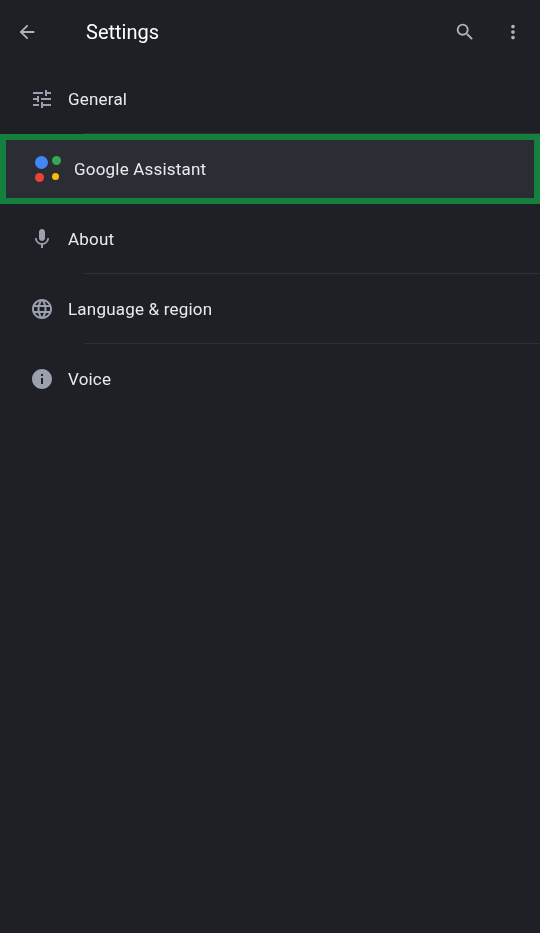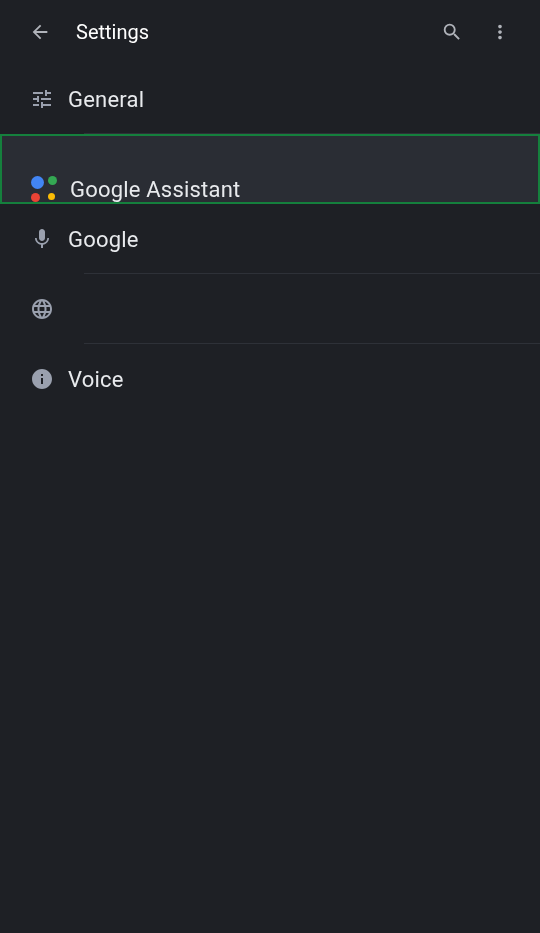--- a/index.html
+++ b/index.html
@@ -14,22 +14,23 @@
       background-color: #1e2025;
       font-family: 'Roboto', Arial, sans-serif;
       color: #ffffff;
       overflow: hidden;
     }
 
     .header {
       display: flex;
       align-items: center;
       height: 64px;
-      padding: 0 20px;
+      padding: 0 7px;
       background-color: #1e2025;
+      gap: 23px;
     }
 
     .header-back {
       width: 40px;
       height: 40px;
       display: flex;
       align-items: center;
       justify-content: center;
       cursor: pointer;
       color: #b0b3ba;
@@ -66,23 +67,22 @@
     .menu-item {
       display: flex;
       align-items: center;
       height: 70px;
       padding: 0 16px;
       cursor: pointer;
       position: relative;
     }
 
     .menu-item.active {
-      border: 2px solid #15803d;
+      border: 6px solid #15803d;
       background-color: #2a2d34;
-      align-items: flex-end;
     }
 
     .menu-item:not(:last-child)::after {
       content: '';
       position: absolute;
       bottom: 0;
       left: 84px;
       right: 0;
       height: 1px;
       background-color: #2e3138;
@@ -95,21 +95,21 @@
     .menu-icon {
       width: 52px;
       display: flex;
       align-items: center;
       justify-content: center;
       color: #9aa0ae;
       flex-shrink: 0;
     }
 
     .menu-label {
-      font-size: 22px;
+      font-size: 17px;
       font-weight: 400;
       color: #e8eaed;
       letter-spacing: 0.2px;
     }
 
     
     svg {
       fill: currentColor;
     }
 
@@ -207,29 +207,30 @@
       </div>
       <span class="menu-label">Google Assistant</span>
     </li>
 
     <li class="menu-item">
       <div class="menu-icon">
         <svg width="24" height="24" viewBox="0 0 24 24">
           <path d="M12 14c1.66 0 2.99-1.34 2.99-3L15 5c0-1.66-1.34-3-3-3S9 3.34 9 5v6c0 1.66 1.34 3 3 3zm5.3-3c0 3-2.54 5.1-5.3 5.1S6.7 14 6.7 11H5c0 3.41 2.72 6.23 6 6.72V21h2v-3.28c3.28-.48 6-3.3 6-6.72h-1.7z" fill="#9aa0ae"></path>
         </svg>
       </div>
-      <span class="menu-label">Google</span>
+      <span class="menu-label">About</span>
     </li>
 
     <li class="menu-item">
       <div class="menu-icon">
         <svg width="24" height="24" viewBox="0 0 24 24">
           <path d="M11.99 2C6.47 2 2 6.48 2 12s4.47 10 9.99 10C17.52 22 22 17.52 22 12S17.52 2 11.99 2zm6.93 6h-2.95c-.32-1.25-.78-2.45-1.38-3.56 1.84.63 3.37 1.91 4.33 3.56zM12 4.04c.83 1.2 1.48 2.53 1.91 3.96h-3.82c.43-1.43 1.08-2.76 1.91-3.96zM4.26 14C4.1 13.36 4 12.69 4 12s.1-1.36.26-2h3.38c-.08.66-.14 1.32-.14 2s.06 1.34.14 2H4.26zm.82 2h2.95c.32 1.25.78 2.45 1.38 3.56-1.84-.63-3.37-1.9-4.33-3.56zm2.95-8H5.08c.96-1.66 2.49-2.93 4.33-3.56C8.81 5.55 8.35 6.75 8.03 8zM12 19.96c-.83-1.2-1.48-2.53-1.91-3.96h3.82c-.43 1.43-1.08 2.76-1.91 3.96zM14.34 14H9.66c-.09-.66-.16-1.32-.16-2s.07-1.35.16-2h4.68c.09.65.16 1.32.16 2s-.07 1.34-.16 2zm.25 5.56c.6-1.11 1.06-2.31 1.38-3.56h2.95c-.96 1.65-2.49 2.93-4.33 3.56zM16.36 14c.08-.66.14-1.32.14-2s-.06-1.34-.14-2h3.38c.16.64.26 1.31.26 2s-.1 1.36-.26 2h-3.38z" fill="#9aa0ae"></path>
         </svg>
       </div>
+      <span class="menu-label">Language &amp; region</span>
     </li>
 
     <li class="menu-item">
       <div class="menu-icon">
         <svg width="24" height="24" viewBox="0 0 24 24">
           <path d="M12 2C6.48 2 2 6.48 2 12s4.48 10 10 10 10-4.48 10-10S17.52 2 12 2zm1 15h-2v-6h2v6zm0-8h-2V7h2v2z" fill="#9aa0ae"></path>
         </svg>
       </div>
       <span class="menu-label">Voice</span>
     </li>

